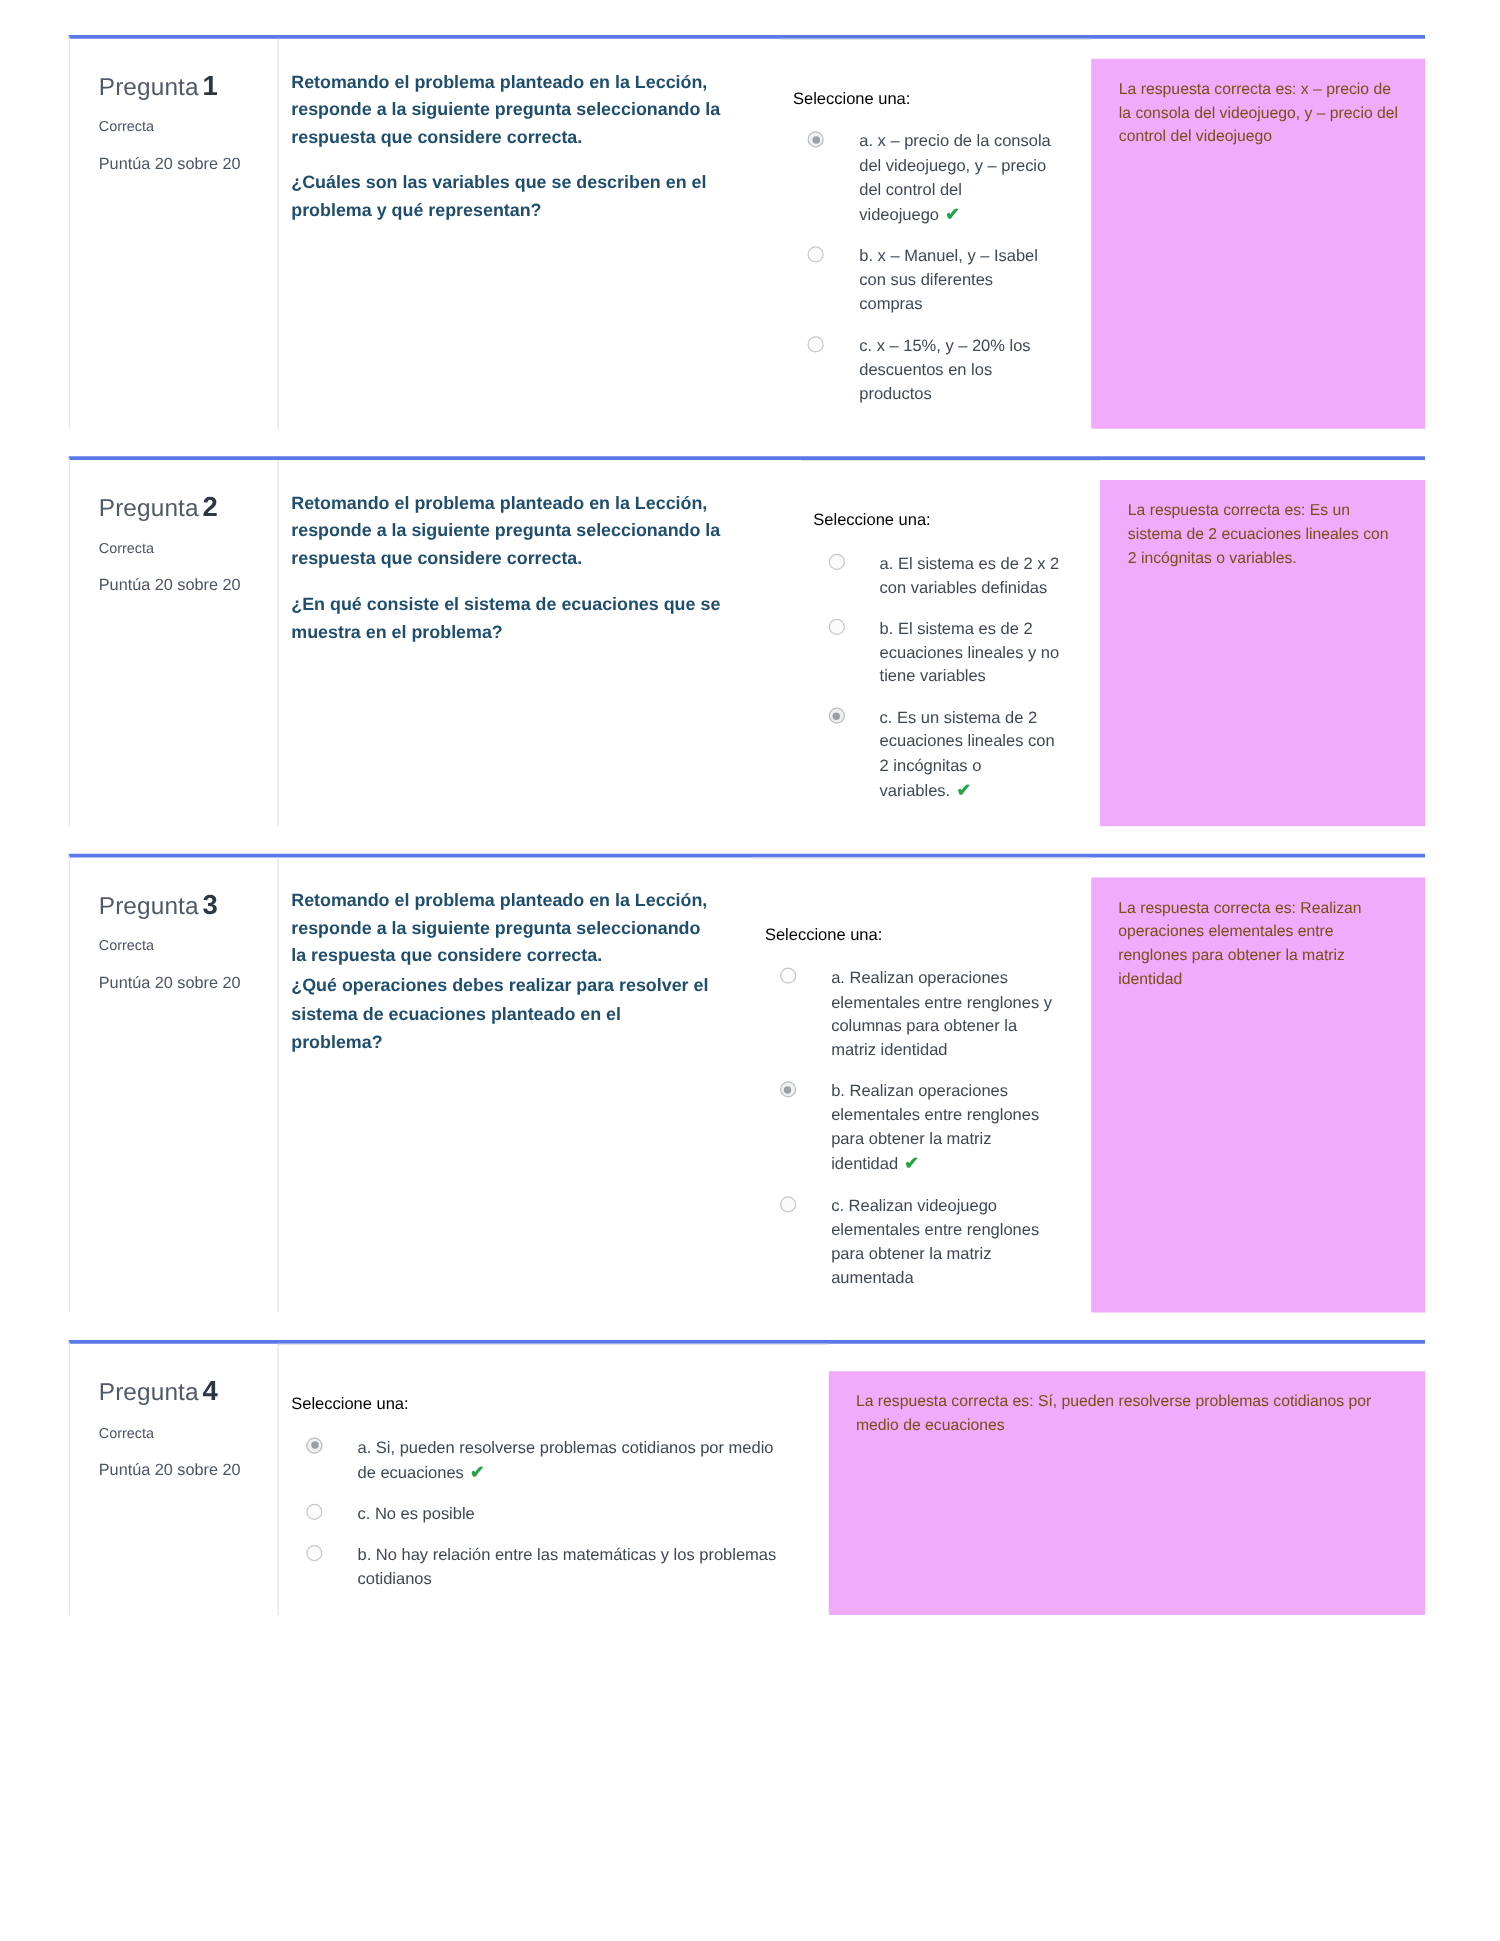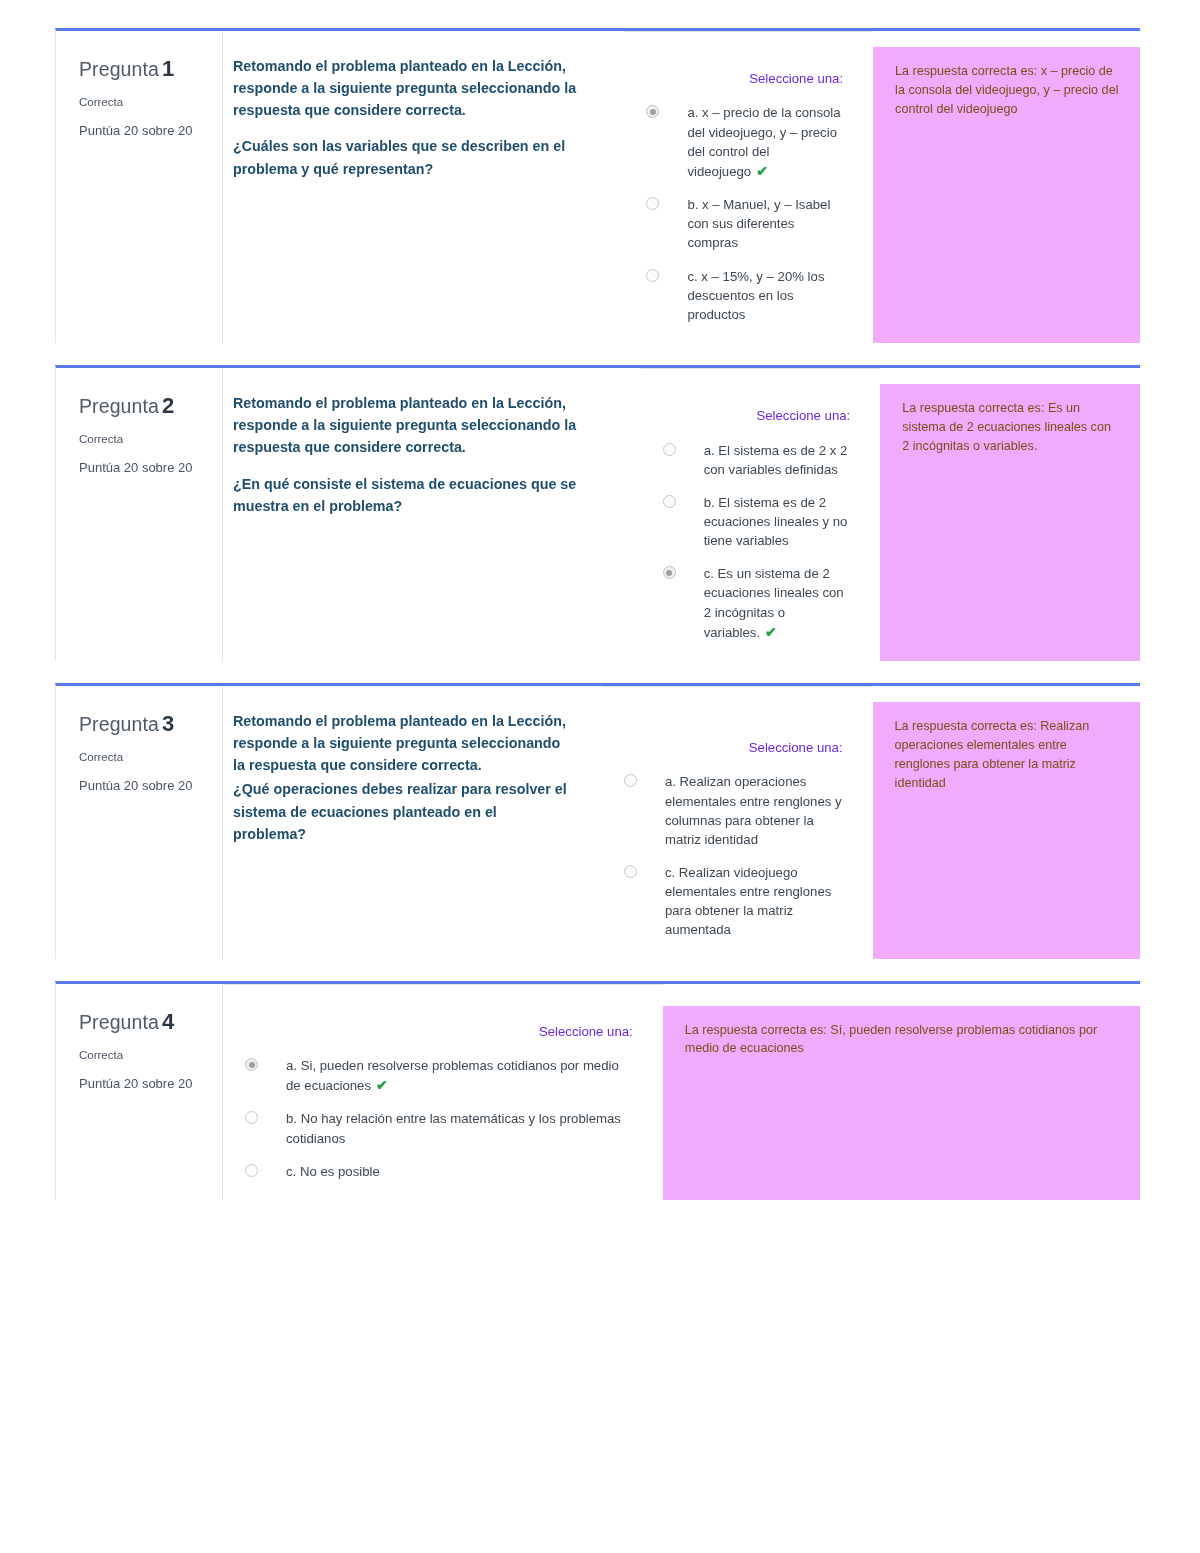--- a/index.html
+++ b/index.html
@@ -94,24 +94,23 @@
   .qtext-spacer { height: 30px; }
 
   .answers-wrap {
     border-top: 1px solid #e2e4e6;
     padding: 38px 30px 10px 10px;
   }
   .answers-wrap.wide-top { padding-top: 52px; }
 
   .prompt {
     font-size: 13.2px;
-    color: #6d28d9;
+    color: #000000;
     margin: 0 0 10px 0;
     line-height: 1.4;
-    text-align: right;
   }
 
   .option {
     display: flex;
     align-items: flex-start;
     margin: 0 0 4px 0;
     padding: 5px 0 5px 4px;
   }
   .radio {
     flex: 0 0 13px;
@@ -238,20 +237,24 @@
           <p>¿Qué operaciones debes realizar para resolver el sistema de ecuaciones planteado en el problema?</p>
         </div>
         <div class="qtext-spacer"></div>
         <div class="answers-wrap wide-top">
           <div class="prompt">Seleccione una:</div>
           <div class="option">
             <span class="radio"></span>
             <span class="optlabel"><span>a. Realizan operaciones elementales entre renglones y columnas para obtener la matriz identidad</span></span>
           </div>
           <div class="option">
+            <span class="radio checked"></span>
+            <span class="optlabel"><span>b. Realizan operaciones elementales entre renglones para obtener la matriz identidad</span><span class="tick">✔</span></span>
+          </div>
+          <div class="option">
             <span class="radio"></span>
             <span class="optlabel"><span>c. Realizan videojuego elementales entre renglones para obtener la matriz aumentada</span></span>
           </div>
         </div>
         <div class="feedback">La respuesta correcta es: Realizan operaciones elementales entre renglones para obtener la matriz identidad</div>
       </div>
     </div>
     <div class="question">
       <div class="qinfo">
         <div class="qnumber"><span>Pregunta</span><span class="num">4</span></div>
@@ -261,23 +264,23 @@
       <div class="qcontent">
         <div class="qtext-spacer"></div>
         <div class="answers-wrap">
           <div class="prompt">Seleccione una:</div>
           <div class="option">
             <span class="radio checked"></span>
             <span class="optlabel"><span>a. Si, pueden resolverse problemas cotidianos por medio de ecuaciones</span><span class="tick">✔</span></span>
           </div>
           <div class="option">
             <span class="radio"></span>
+            <span class="optlabel"><span>c. No es posible</span></span>
+          </div>
+          <div class="option">
+            <span class="radio"></span>
             <span class="optlabel"><span>b. No hay relación entre las matemáticas y los problemas cotidianos</span></span>
           </div>
-          <div class="option">
-            <span class="radio"></span>
-            <span class="optlabel"><span>c. No es posible</span></span>
-          </div>
         </div>
         <div class="feedback nudge">La respuesta correcta es: Sí, pueden resolverse problemas cotidianos por medio de ecuaciones</div>
       </div>
     </div>
   </div>
 
 </body></html>

